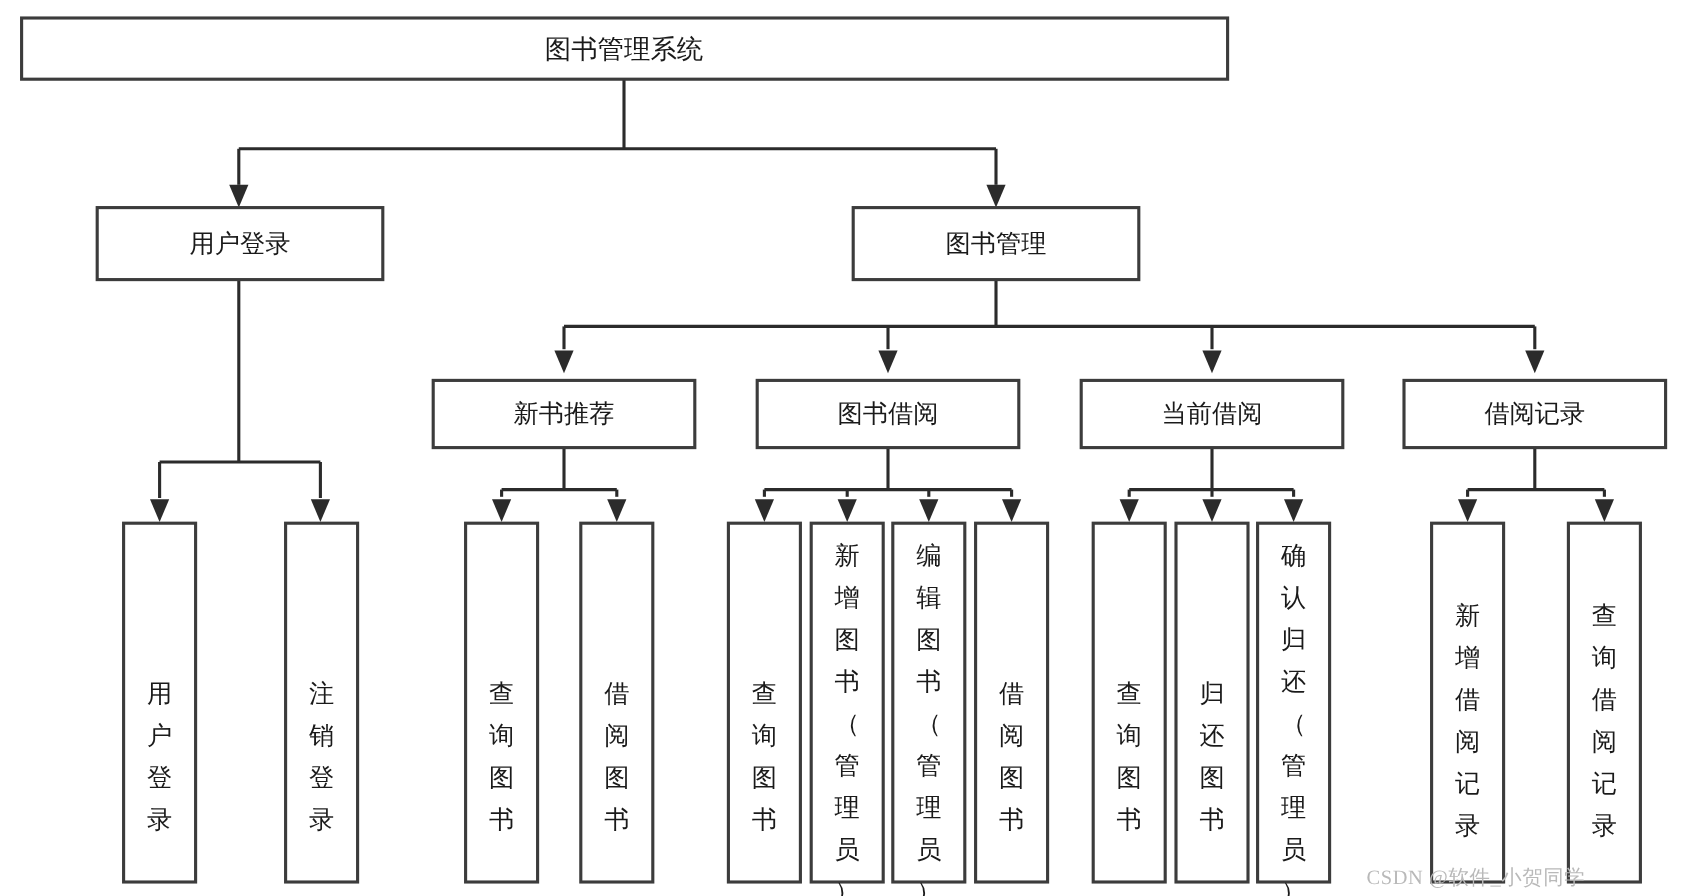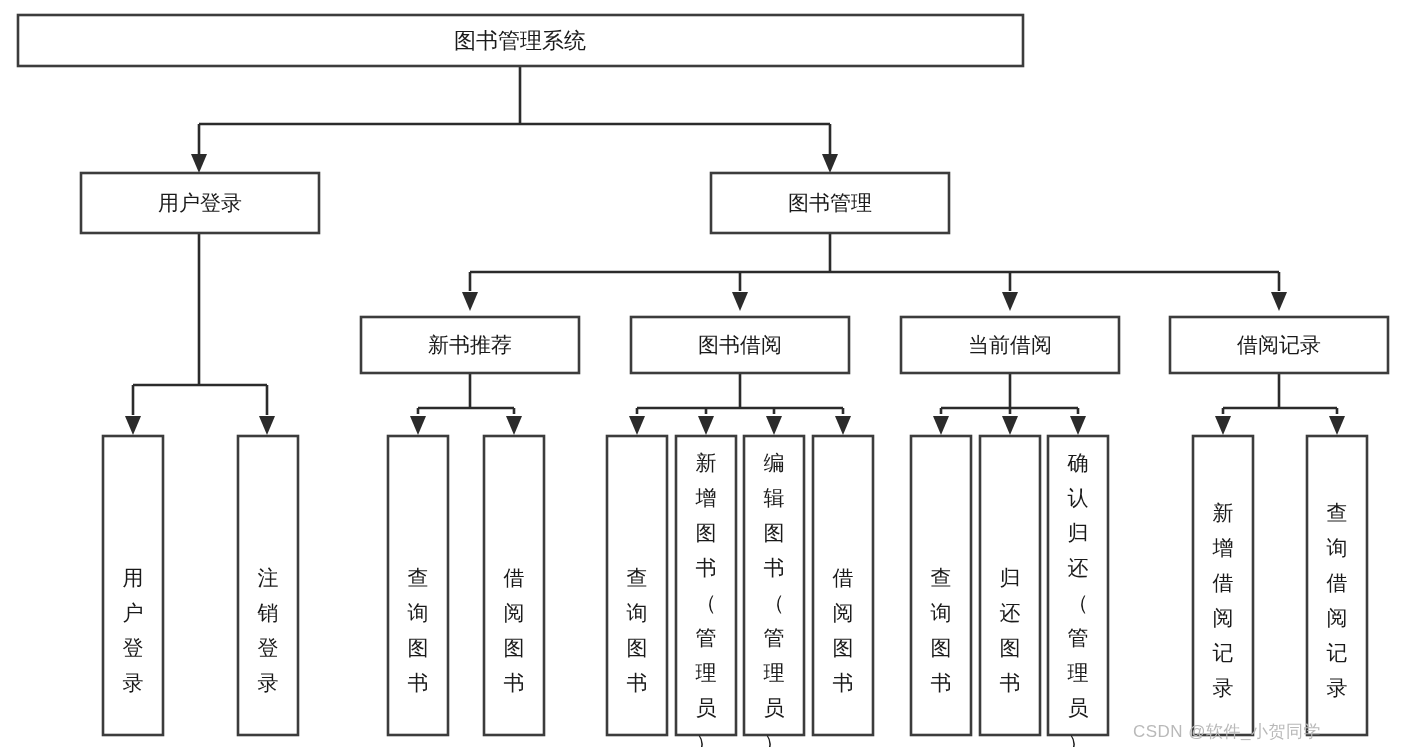--- a/index.html
+++ b/index.html
@@ -53,21 +53,21 @@
     stroke-linecap: butt;
   }
   .arrow-head {
     fill: #2b2b2b;
     stroke: none;
   }
   .watermark {
     position: absolute;
     right: 8px;
     bottom: 4px;
-    font-family: Liberation Sans, sans-serif;
+    font-family: Liberation Serif, serif;
     font-size: 17px;
     color: #b9b9b9;
     letter-spacing: 0.5px;
     white-space: nowrap;
     user-select: none;
     pointer-events: none;
   }
 </style>
 </head>
 <body>

